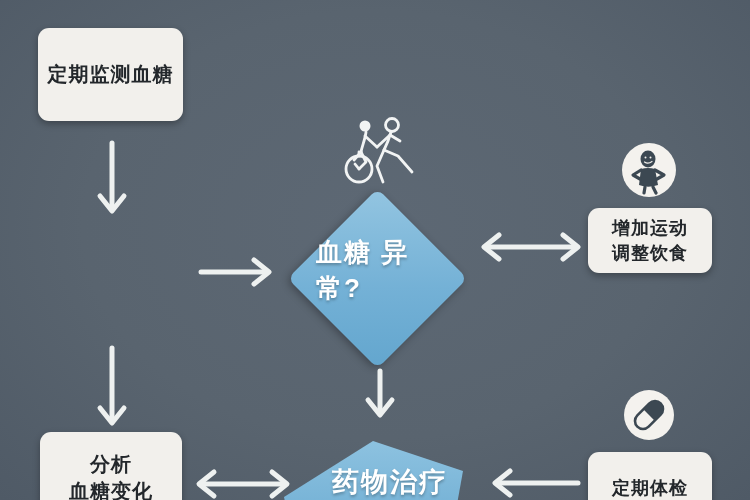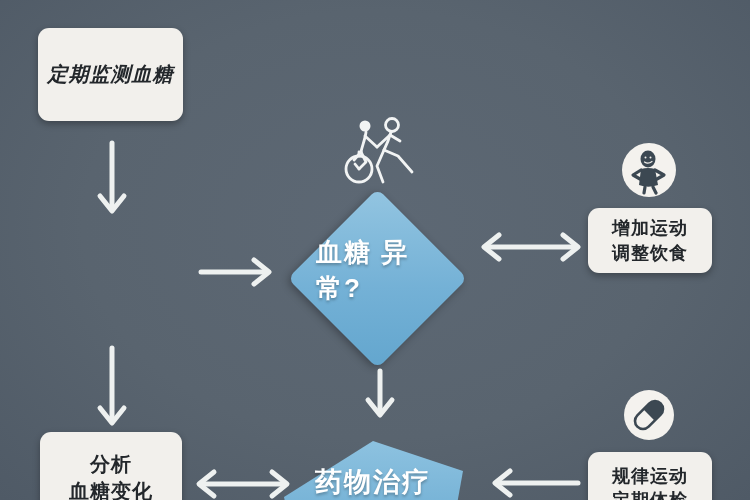--- a/index.html
+++ b/index.html
@@ -8,37 +8,37 @@
     position:relative;width:750px;height:500px;overflow:hidden;
     background:radial-gradient(ellipse at 50% 45%, #5d6874 0%, #59646f 55%, #4f5a66 100%);
   }
   .node{
     position:absolute;background:#f2f0ec;border-radius:11px;
     box-shadow:0 3px 7px rgba(0,0,0,.30);
     display:flex;flex-direction:column;align-items:center;justify-content:center;
     color:#23272b;font-weight:700;text-align:center;letter-spacing:1px;
   }
   .node span{display:block;line-height:1.35;}
-  #node-monitor{left:38px;top:28px;width:145px;height:93px;font-size:20px;font-style:italic;}
+  #node-monitor{left:38px;top:28px;width:145px;height:93px;font-size:20px;}
   #node-record{left:38px;top:228px;width:145px;height:105px;font-size:20px;}
   #node-analyze{left:40px;top:432px;width:142px;height:92px;font-size:20px;}
   #node-adjust{left:588px;top:208px;width:124px;height:65px;font-size:18px;}
   #node-routine{left:588px;top:452px;width:124px;height:72px;font-size:18px;}
   .diamond-top{
     position:absolute;left:314px;top:215px;width:127px;height:127px;
     transform:rotate(45deg) ;border-radius:8px;
     background:linear-gradient(135deg,#93c5e1 0%,#74b1d6 55%,#63a6ce 100%);
     box-shadow:0 3px 8px rgba(0,0,0,.30);
   }
   .diamond-label{
     position:absolute;color:#ffffff;font-weight:700;
     text-shadow:0 2px 3px rgba(0,0,0,.28);letter-spacing:2px;
   }
   #label-decision{left:316px;top:235px;width:124px;font-size:26px;line-height:1.38;}
-  #label-medication{left:315px;top:464px;width:124px;font-size:27px;}
+  #label-medication{left:332px;top:464px;width:124px;font-size:27px;}
   .overlay{position:absolute;left:0;top:0;pointer-events:none;}
 </style>
 </head>
 <body>
 
 <div class="canvas">
 
   <div class="diamond-top"></div>
 
   <svg class="overlay" width="750" height="500" viewBox="0 0 750 500">
@@ -94,21 +94,20 @@
     <span>分析</span>
     <span>血糖变化</span>
   </div>
 
   <div class="node" id="node-adjust">
     <span>增加运动</span>
     <span>调整饮食</span>
   </div>
 
   <div class="node" id="node-routine">
-    <span>规律运动</span>
     <span>定期体检</span>
   </div>
 
   <div class="diamond-label" id="label-decision">
     <span>血糖</span>
     <span>异常?</span>
   </div>
   <div class="diamond-label" id="label-medication">
     <span>药物治疗</span>
   </div>

